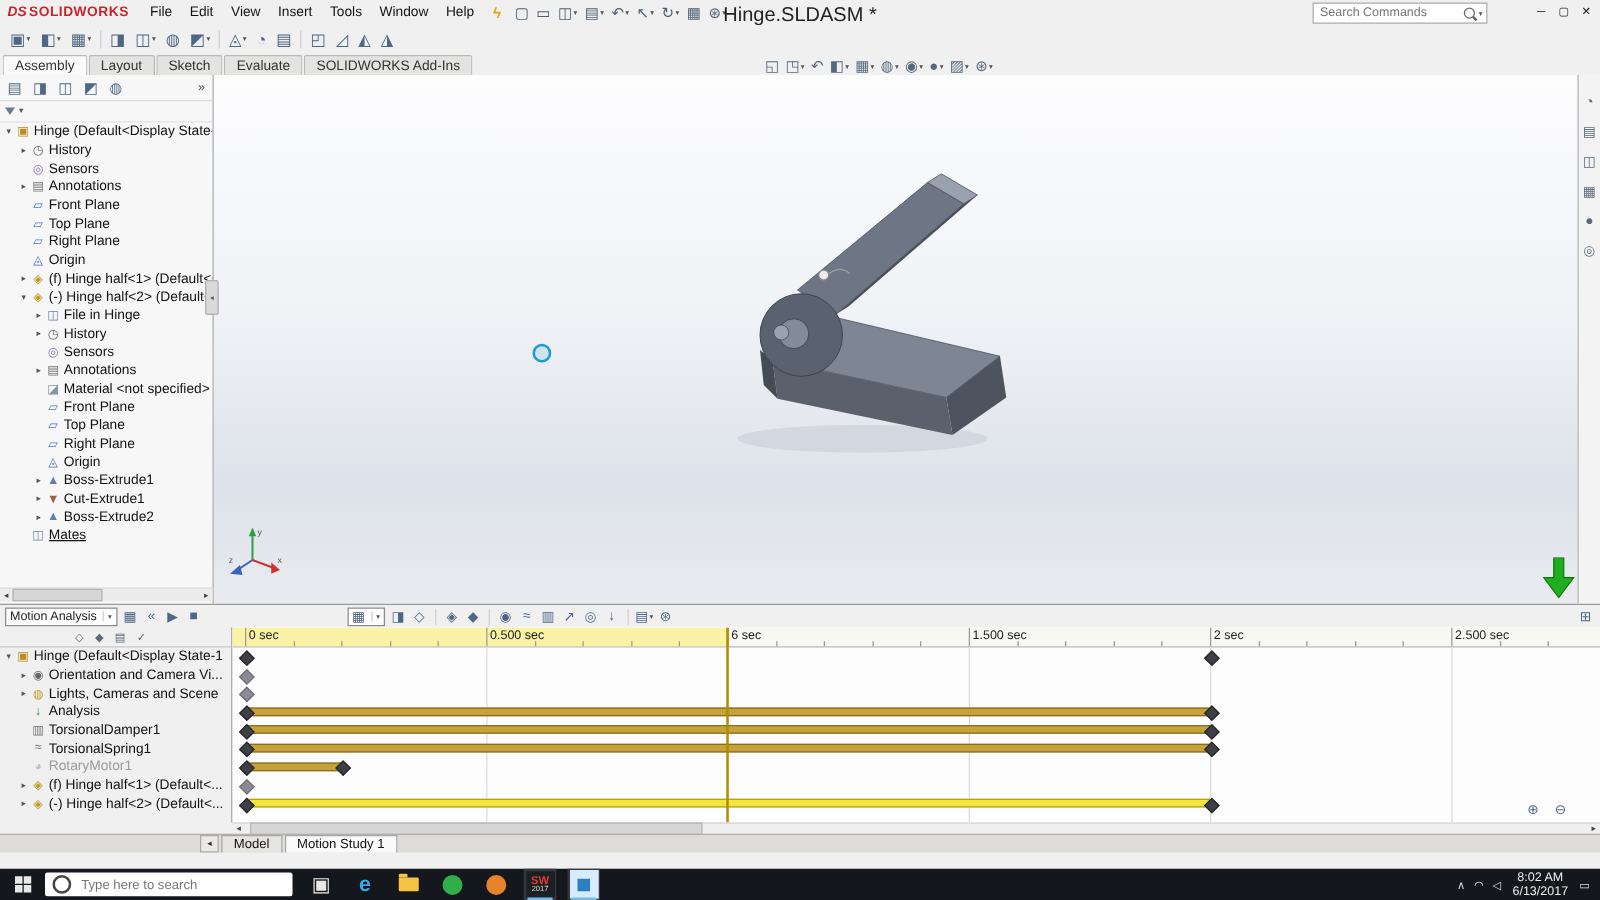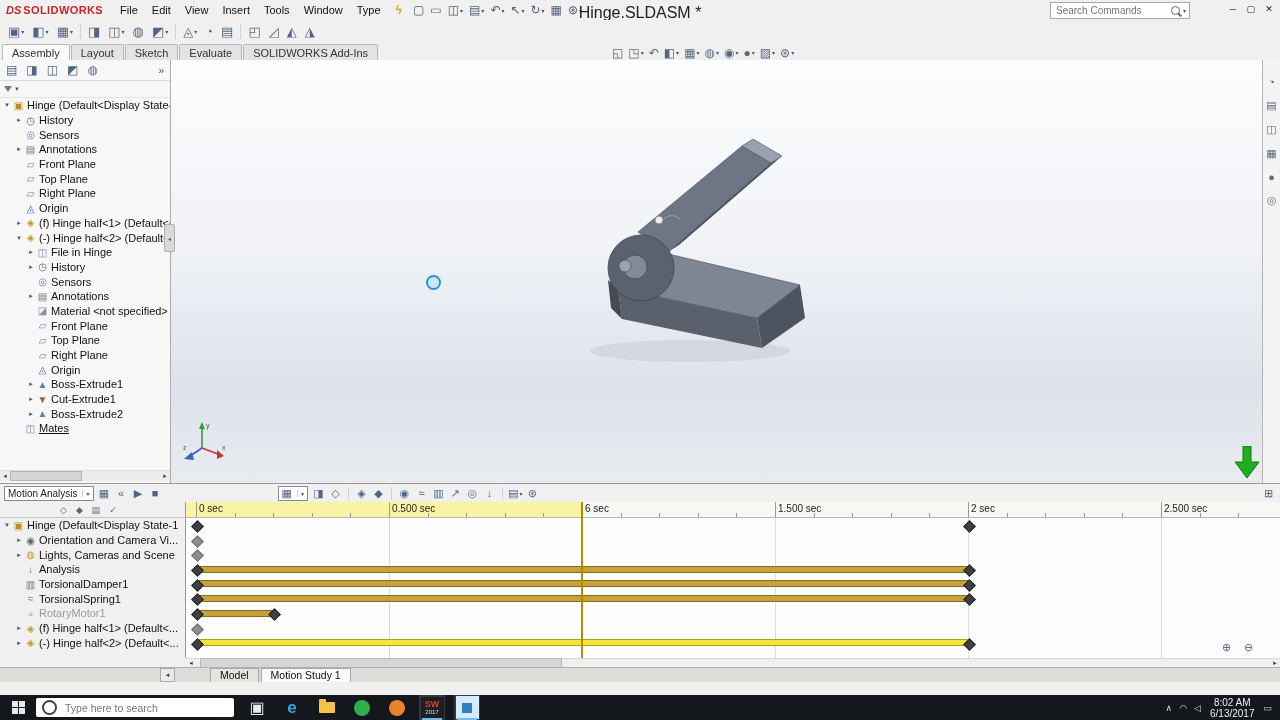--- a/index.html
+++ b/index.html
@@ -124,21 +124,21 @@
   <div id="titlebar" class="abs">
     <span class="ds-mark">DS</span>
     <span class="brand">SOLIDWORKS</span>
     <span id="menubar" style="display:flex;">
         <span class="menu-item">File</span>
         <span class="menu-item">Edit</span>
         <span class="menu-item">View</span>
         <span class="menu-item">Insert</span>
         <span class="menu-item">Tools</span>
         <span class="menu-item">Window</span>
-        <span class="menu-item">Type</span>
+        <span class="menu-item">Help</span>
       </span>
     <span class="bolt">ϟ</span>
     <span id="tb-tools">
         <span class="tbtn">
           <span>▢</span>
         </span>
         <span class="tbtn">
           <span>▭</span>
         </span>
         <span class="tbtn">
@@ -689,21 +689,21 @@
       </div>
     <div id="motion-hscroll">
       <span class="sarrow">◂</span>
       <span class="sthumb" style="width:360px;margin-left:4px;"></span>
       <span class="sarrow" style="margin-left:auto;">▸</span>
     </div>
   </div>
 
   <div id="bottom-tabs" class="abs">
     <span class="nav-arrow">◂</span>
-    <span id="btabs" style="display:flex;margin-left:33px;">
+    <span id="btabs" style="display:flex;">
         <span class="btab">Model</span>
         <span class="btab active">Motion Study 1</span>
       </span>
   </div>
 
 
   <div id="taskbar" class="abs">
     <span class="start">
       <span class="winlogo">
           <span></span>

